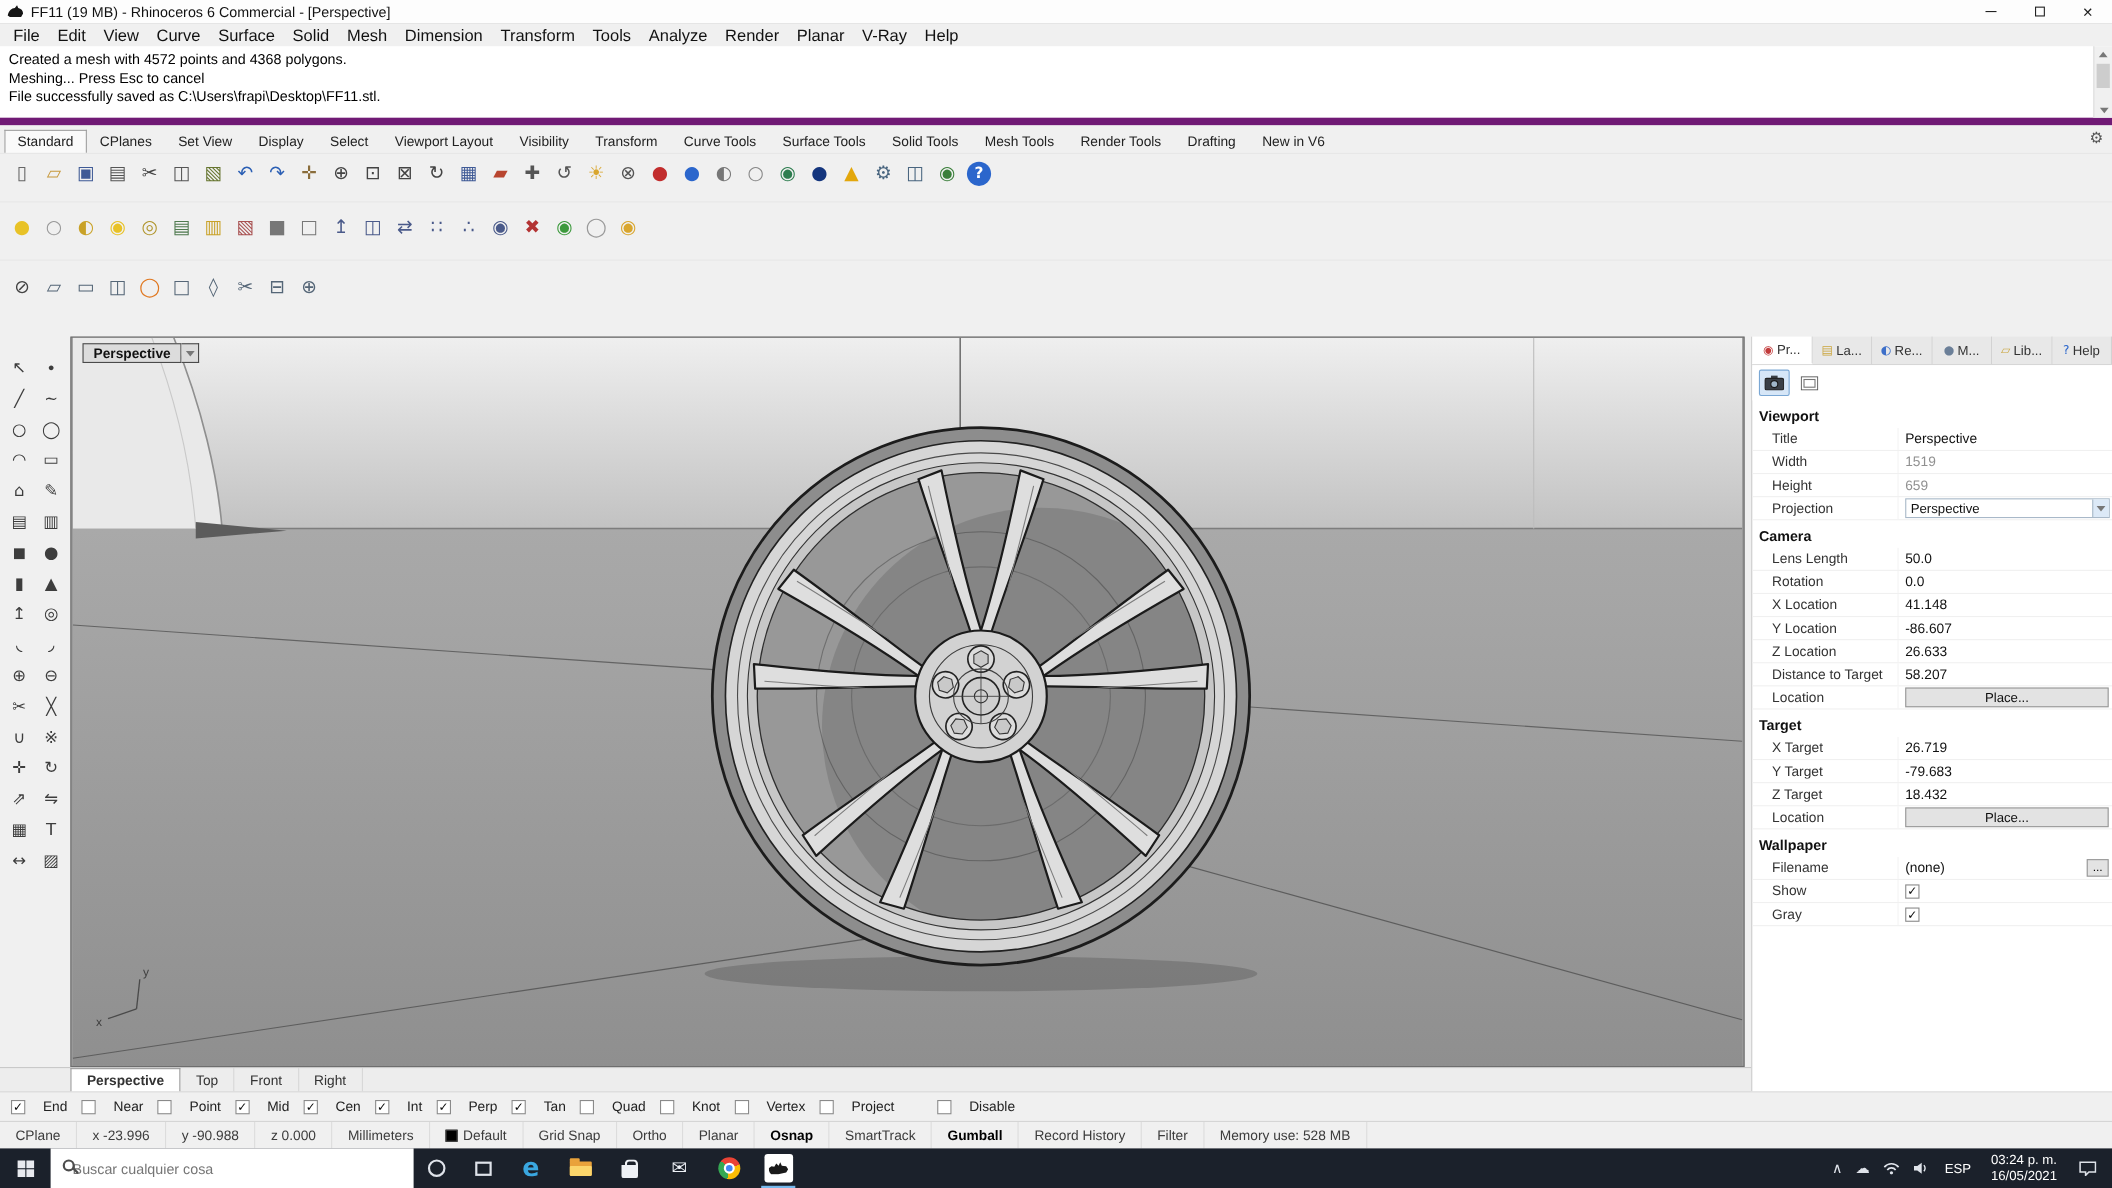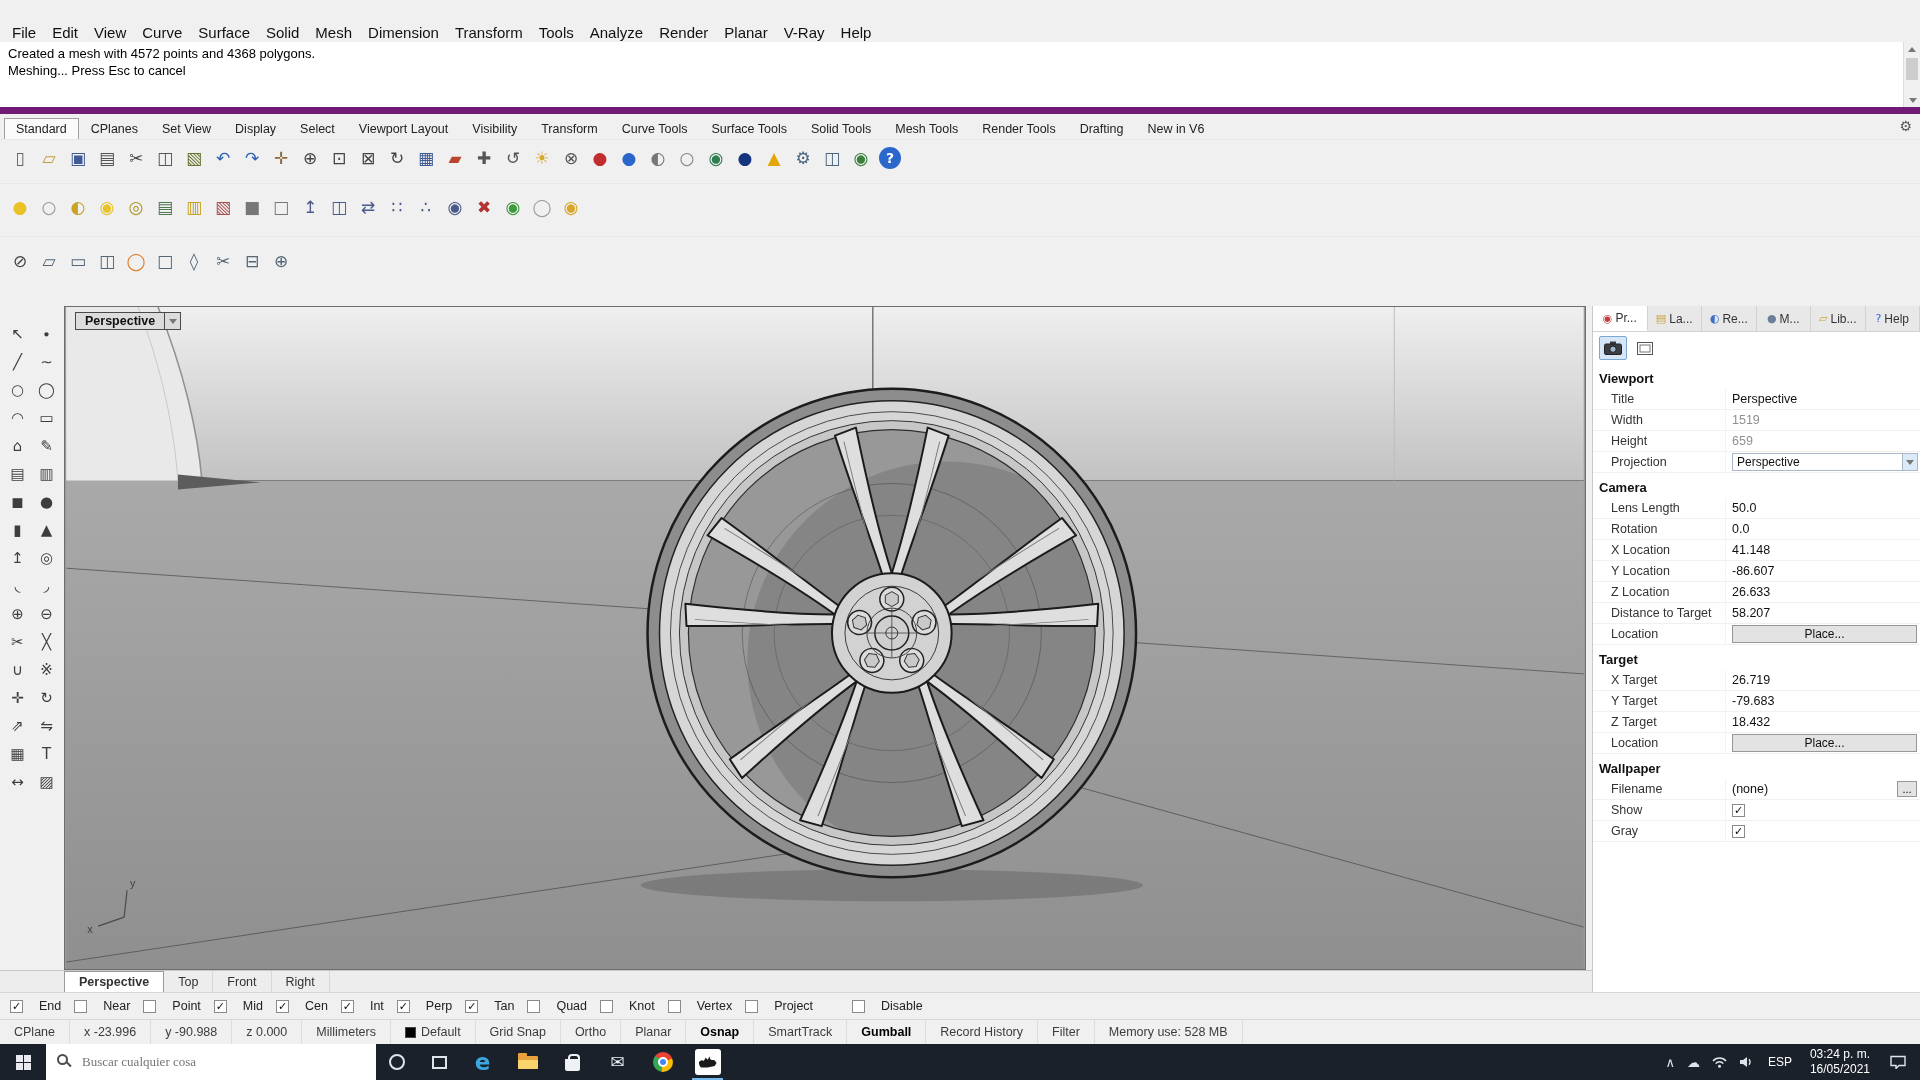--- a/index.html
+++ b/index.html
@@ -117,21 +117,21 @@
   .swatch.show{display:inline-block}
 
   
   #taskbar{position:absolute;left:0;top:1044px;width:1920px;height:36px;background:#1b212b;
     display:flex;align-items:center;color:#e8eaef}
   .tb-start{width:46px;height:36px;display:flex;align-items:center;justify-content:center}
   .winlogo{display:grid;grid-template-columns:7px 7px;grid-template-rows:7px 7px;gap:1px}
   .winlogo span{background:#e8eaef}
   .tb-search{position:relative;width:330px;height:36px}
   .tb-search input{width:100%;height:100%;border:none;outline:none;background:#fff;color:#333;
-    font-size:13px;padding-left:36px;font-family:Liberation Serif, serif}
+    font-size:13px;padding-left:20px;font-family:Liberation Sans, sans-serif}
   .mag{position:absolute;left:11px;top:10px;width:11px;height:11px;border:2px solid #4d4d4d;border-radius:50%}
   .mag::after{content:"";position:absolute;width:7px;height:2px;background:#4d4d4d;transform:rotate(45deg);right:-6px;bottom:-2px}
   .tb-btn{width:42px;height:36px;display:flex;align-items:center;justify-content:center}
   .cortana-ring{width:16px;height:16px;border:2px solid #dfe3ea;border-radius:50%}
   .taskview{width:15px;height:13px;border:2px solid #dfe3ea}
   .tbapp{width:45px;height:36px;display:flex;align-items:center;justify-content:center;position:relative}
   .edge-e{font-size:23px;font-weight:bold;color:#3aa7e0;font-family:"DejaVu Sans",sans-serif}
   .folder{width:20px;height:13px;background:#e9a23b;border-radius:1px;position:relative}
   .folder::before{content:"";position:absolute;top:-3px;left:0;width:9px;height:4px;background:#e9a23b;border-radius:1px 1px 0 0}
   .folder::after{content:"";position:absolute;bottom:0;left:0;width:100%;height:9px;background:#fbd56b;border-radius:1px}
@@ -161,20 +161,37 @@
   .blade{fill:#dedede;stroke:#1b1b1b;stroke-width:2;stroke-linejoin:round}
   .ridge{fill:none;stroke:#7c7c7c;stroke-width:1}
   .lugc{fill:#dcdcdc;stroke:#222;stroke-width:1.5}
   .lugh{fill:#c9c9c9;stroke:#333;stroke-width:1}
 </style>
 </head>
 <body>
 
 <div id="app">
 
+  <div id="titlebar">
+    <span class="tlogo">
+      <svg width="16" height="13" viewBox="0 0 16 13">
+          <path d="M1,10 C2,5.5 4.5,3.5 7.5,3.2 L9.5,0.8 L10.6,3.2 C13,3.6 15,5.5 15,8.2 L13.2,11.4 L3,11.4 Z" fill="#151515"></path>
+        </svg>
+    </span>
+    <span class="ttext">FF11 (19 MB) - Rhinoceros 6 Commercial - [Perspective]</span>
+    <div class="wincontrols">
+      <span class="winbtn">
+          <span class="ico-min"></span>
+        </span>
+      <span class="winbtn">
+          <span class="ico-max"></span>
+        </span>
+      <span class="winbtn">✕</span>
+    </div>
+  </div>
 
   <div id="menubar">
 
       <span class="menu-item">File</span>
 
       <span class="menu-item">Edit</span>
 
       <span class="menu-item">View</span>
 
       <span class="menu-item">Curve</span>
@@ -200,20 +217,21 @@
       <span class="menu-item">V-Ray</span>
 
       <span class="menu-item">Help</span>
     </div>
 
   <div id="cmdarea">
     <div id="cmdhistory">
 
     <div class="cmdline">Created a mesh with 4572 points and 4368 polygons.</div>
         <div class="cmdline">Meshing... Press Esc to cancel</div>
+        <div class="cmdline">File successfully saved as C:\Users\frapi\Desktop\FF11.stl.</div>
       </div>
     <div id="cmdscroll">
       <div class="sb-arrow">
           <span class="tri-up"></span>
         </div>
       <div class="sb-thumb"></div>
       <div class="sb-arrow bottom" style="width:17px">
           <span class="tri-down"></span>
         </div>
     </div>

